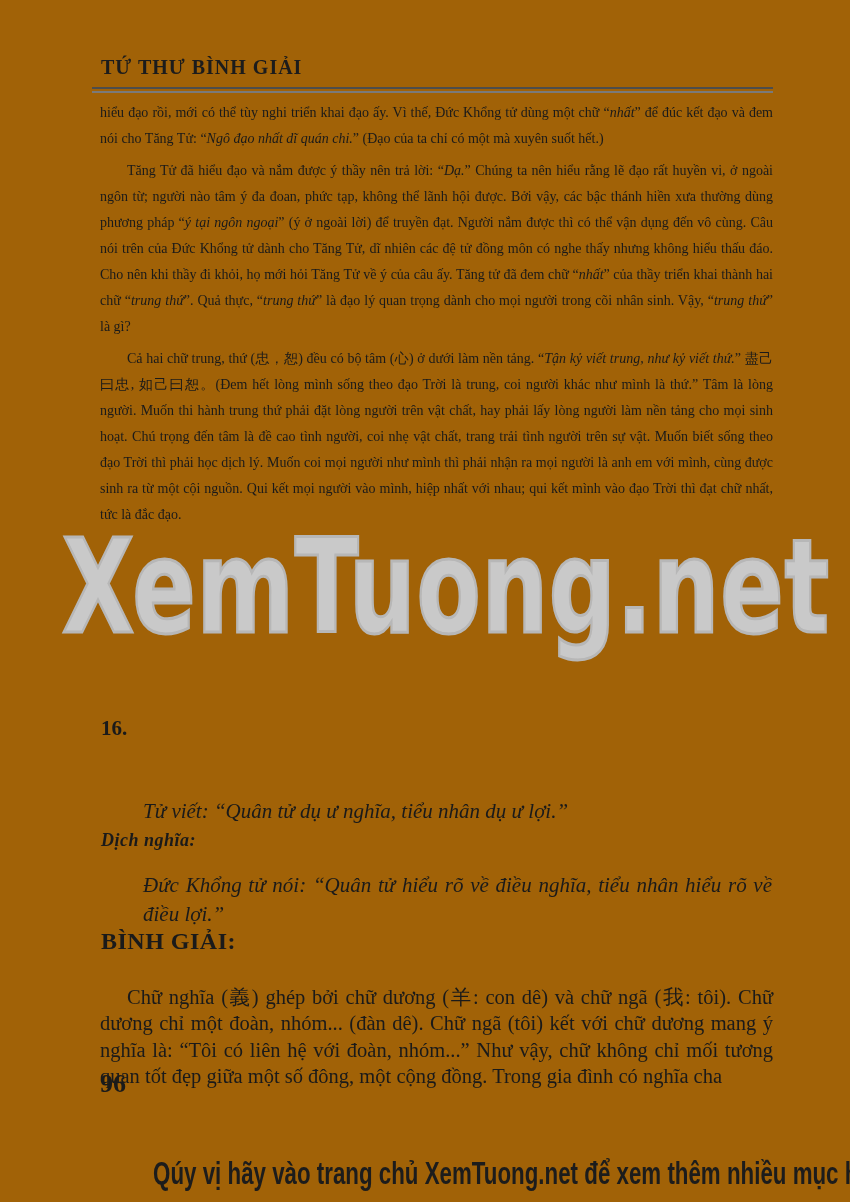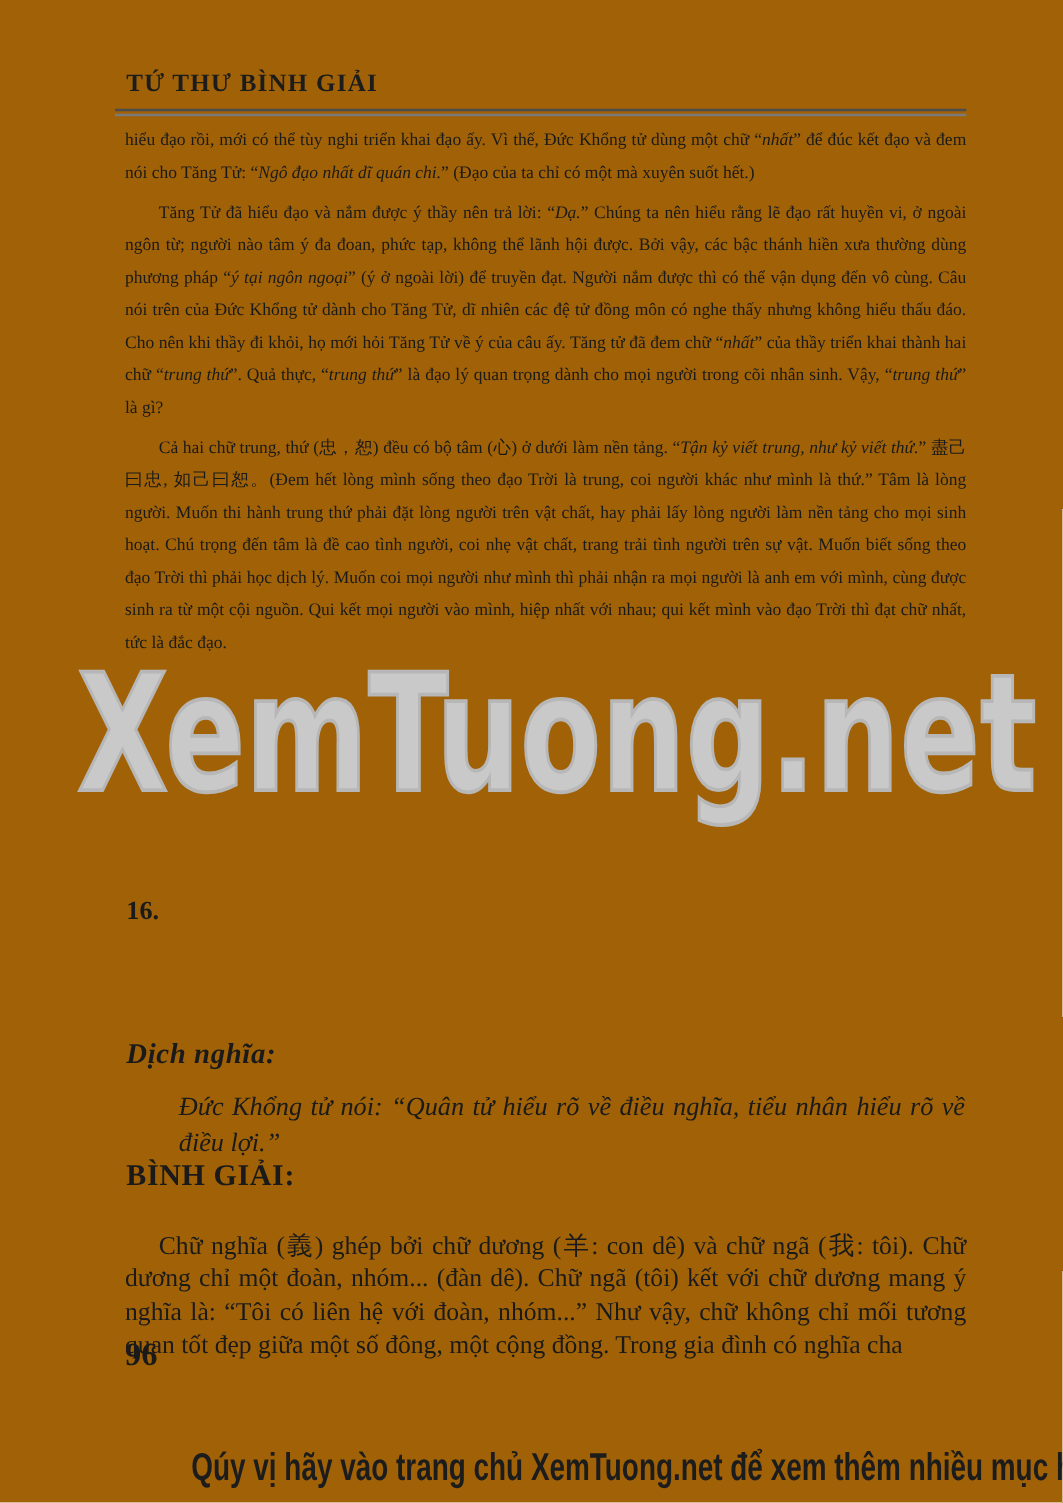--- a/index.html
+++ b/index.html
@@ -51,21 +51,21 @@
   .chinese-line {
     position: absolute; left: 145px; top: 748px;
     font-size: 30px; letter-spacing: 5px; color: #222; z-index: 2;
   }
   .phonetic-line {
     position: absolute; left: 143px; top: 799px;
     font-size: 21px; font-style: italic; z-index: 2;
   }
   .dich-nghia-label {
     position: absolute; left: 101px; top: 830px;
-    font-size: 23px; font-weight: bold; font-style: italic;
+    font-size: 18px; font-weight: bold; font-style: italic;
     letter-spacing: 0.5px; z-index: 2;
   }
   .translation-block {
     position: absolute; left: 143px; top: 871px; width: 629px;
     font-size: 21px; font-style: italic; line-height: 29px;
     text-align: justify; z-index: 2;
   }
   .binh-giai-label {
     position: absolute; left: 101px; top: 928px;
     font-size: 24px; font-weight: bold; letter-spacing: 0.5px; z-index: 2; text-align: center;
@@ -101,20 +101,21 @@
 
   <div class="watermark">XemTuong.net</div>
 
   <div class="body-col">
     <p class="para"><span>hiểu đạo rồi, mới có thể tùy nghi triển khai đạo ấy. Vì thế, Đức Khổng tử dùng một chữ “</span><span class="it">nhất</span><span>” để đúc kết đạo và đem nói cho Tăng Tử: “</span><span class="it">Ngô đạo nhất dĩ quán chi.</span><span>” (Đạo của ta chỉ có một mà xuyên suốt hết.)</span></p>
     <p class="para indent"><span>Tăng Tử đã hiểu đạo và nắm được ý thầy nên trả lời: “</span><span class="it">Dạ.</span><span>” Chúng ta nên hiểu rằng lẽ đạo rất huyền vi, ở ngoài ngôn từ; người nào tâm ý đa đoan, phức tạp, không thể lãnh hội được. Bởi vậy, các bậc thánh hiền xưa thường dùng phương pháp “</span><span class="it">ý tại ngôn ngoại</span><span>” (ý ở ngoài lời) để truyền đạt. Người nắm được thì có thể vận dụng đến vô cùng. Câu nói trên của Đức Khổng tử dành cho Tăng Tử, dĩ nhiên các đệ tử đồng môn có nghe thấy nhưng không hiểu thấu đáo. Cho nên khi thầy đi khỏi, họ mới hỏi Tăng Tử về ý của câu ấy. Tăng tử đã đem chữ “</span><span class="it">nhất</span><span>” của thầy triển khai thành hai chữ “</span><span class="it">trung thứ</span><span>”. Quả thực, “</span><span class="it">trung thứ</span><span>” là đạo lý quan trọng dành cho mọi người trong cõi nhân sinh. Vậy, “</span><span class="it">trung thứ</span><span>” là gì?</span></p>
     <p class="para indent"><span>Cả hai chữ trung, thứ (忠，恕) đều có bộ tâm (心) ở dưới làm nền tảng. “</span><span class="it">Tận kỷ viết trung, như kỷ viết thứ.</span><span>” 盡己曰忠, 如己曰恕。(Đem hết lòng mình sống theo đạo Trời là trung, coi người khác như mình là thứ.” Tâm là lòng người. Muốn thi hành trung thứ phải đặt lòng người trên vật chất, hay phải lấy lòng người làm nền tảng cho mọi sinh hoạt. Chú trọng đến tâm là đề cao tình người, coi nhẹ vật chất, trang trải tình người trên sự vật. Muốn biết sống theo đạo Trời thì phải học dịch lý. Muốn coi mọi người như mình thì phải nhận ra mọi người là anh em với mình, cùng được sinh ra từ một cội nguồn. Qui kết mọi người vào mình, hiệp nhất với nhau; qui kết mình vào đạo Trời thì đạt chữ nhất, tức là đắc đạo.</span></p>
   </div>
 
   <div class="entry-number">16.</div>
+  <div class="phonetic-line">Tử viết: “Quân tử dụ ư nghĩa, tiểu nhân dụ ư lợi.”</div>
   <div class="dich-nghia-label">Dịch nghĩa:</div>
   <div class="translation-block">Đức Khổng tử nói: “Quân tử hiểu rõ về điều nghĩa, tiểu nhân hiểu rõ về điều lợi.”</div>
   <div class="binh-giai-label">BÌNH GIẢI:</div>
   <p class="commentary-block"><span>Chữ nghĩa (義) ghép bởi chữ dương (羊: con dê) và chữ ngã (我: tôi). Chữ dương chỉ một đoàn, nhóm... (đàn dê). Chữ ngã (tôi) kết với chữ dương mang ý nghĩa là: “Tôi có liên hệ với đoàn, nhóm...” Như vậy, chữ không chỉ mối tương quan tốt đẹp giữa một số đông, một cộng đồng. Trong gia đình có nghĩa cha</span></p>
 
   <div class="page-number">96</div>
 
   <div class="footer">
     <div class="footer-inner"><span>Qúy vị hãy vào trang chủ </span><span class="site">XemTuong.net</span><span> để xem thêm nhiều mục hay khác</span></div>
   </div>

